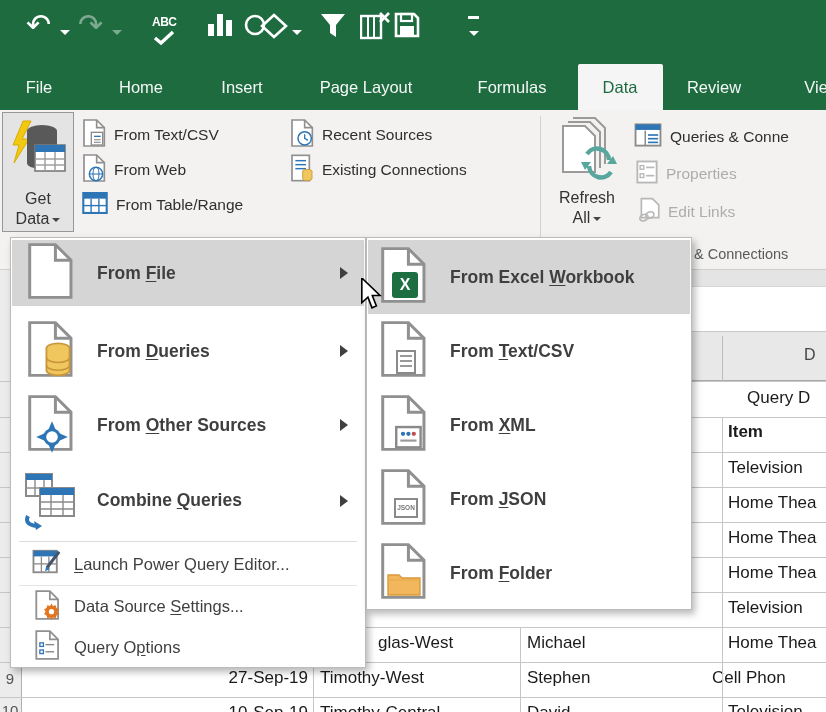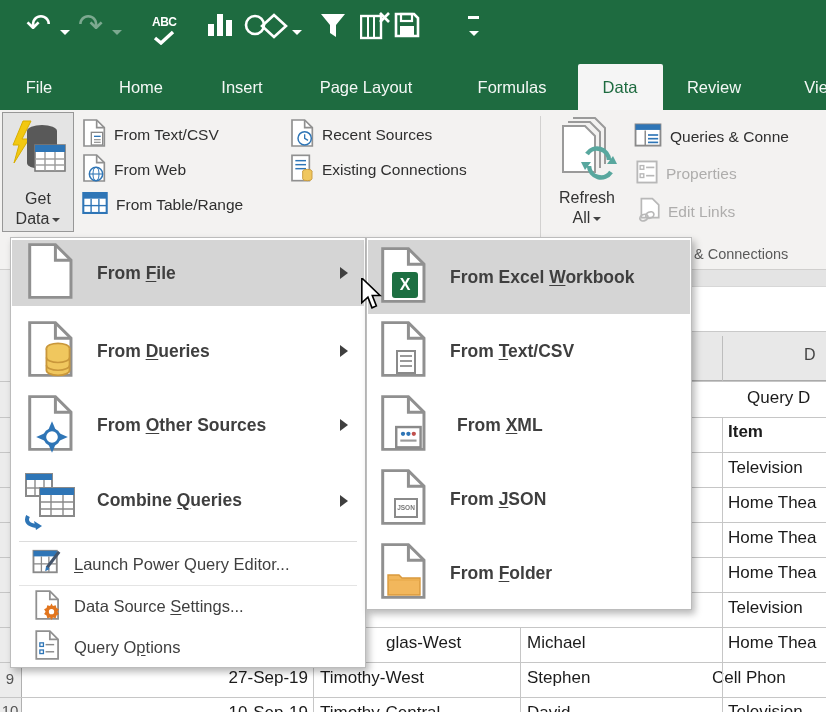--- a/index.html
+++ b/index.html
@@ -119,21 +119,21 @@
     <div class="hline" style="left:0;top:322px;width:134px"></div>
     <div class="hline" style="left:0;top:357px;width:134px"></div>
     <div class="hline" style="left:0;top:392px;width:134px"></div>
     <div class="hline" style="left:0;top:427px;width:134px"></div>
     <div class="vline" style="left:30px;top:147px;height:295px"></div>
   </div>
 
   <div class="abs" style="left:366px;top:627px;width:326px;height:35px;z-index:1">
     <div class="hline" style="left:0;top:0;width:326px"></div>
     <div class="vline" style="left:154px;top:0;height:35px"></div>
-    <div class="sheet-text" style="left:20px;top:6px">glas-West</div>
+    <div class="sheet-text" style="left:12px;top:6px">glas-West</div>
     <div class="sheet-text" style="left:161px;top:6px">Michael</div>
   </div>
 
   <div class="abs" style="left:0;top:662px;width:684px;height:50px;z-index:1">
     <div class="hline" style="left:0;top:0;width:826px"></div>
     <div class="hline" style="left:0;top:35px;width:826px"></div>
     <div class="vline" style="left:313px;top:0;height:50px"></div>
     <div class="vline" style="left:520px;top:0;height:50px"></div>
     <div class="vline" style="left:722px;top:0;height:50px"></div>
     <div class="sheet-text" style="left:22px;top:6px;width:286px;text-align:right">27-Sep-19</div>
@@ -494,21 +494,21 @@
         <svg class="doc-big" viewBox="0 0 34 42">
             <path d="M2 1.5 H21 L32.5 13 V40.5 H2 Z" fill="#fff" stroke="#909090" stroke-width="2.2"></path>
             <path d="M21 1.5 V13 H32.5" fill="none" stroke="#909090" stroke-width="2.2"></path>
             <rect x="12" y="24" width="18" height="15" fill="#fff" stroke="#8a8a8a" stroke-width="1.8"></rect>
             <circle cx="17" cy="29" r="1.6" fill="#2e75b6"></circle>
             <circle cx="21" cy="29" r="1.6" fill="#2e75b6"></circle>
             <circle cx="25" cy="29" r="1.6" fill="#c0504d"></circle>
             <line x1="15" y1="34" x2="27" y2="34" stroke="#9a9a9a" stroke-width="1.6"></line>
           </svg>
       </span>
-      <span class="mi-text" style="margin-left:31px"><span>From </span><span class="u">X</span><span>ML</span></span>
+      <span class="mi-text" style="margin-left:24px"><span>From </span><span class="u">X</span><span>ML</span></span>
     </div>
 
     <div class="menu-item" style="top:224px;height:74px">
       <span class="icon-wrap" style="margin-left:12px">
         <svg class="doc-big" viewBox="0 0 34 42">
             <path d="M2 1.5 H21 L32.5 13 V40.5 H2 Z" fill="#fff" stroke="#909090" stroke-width="2.2"></path>
             <path d="M21 1.5 V13 H32.5" fill="none" stroke="#909090" stroke-width="2.2"></path>
           </svg>
         <span class="badge json-badge"><span>JSON</span></span>
       </span>

